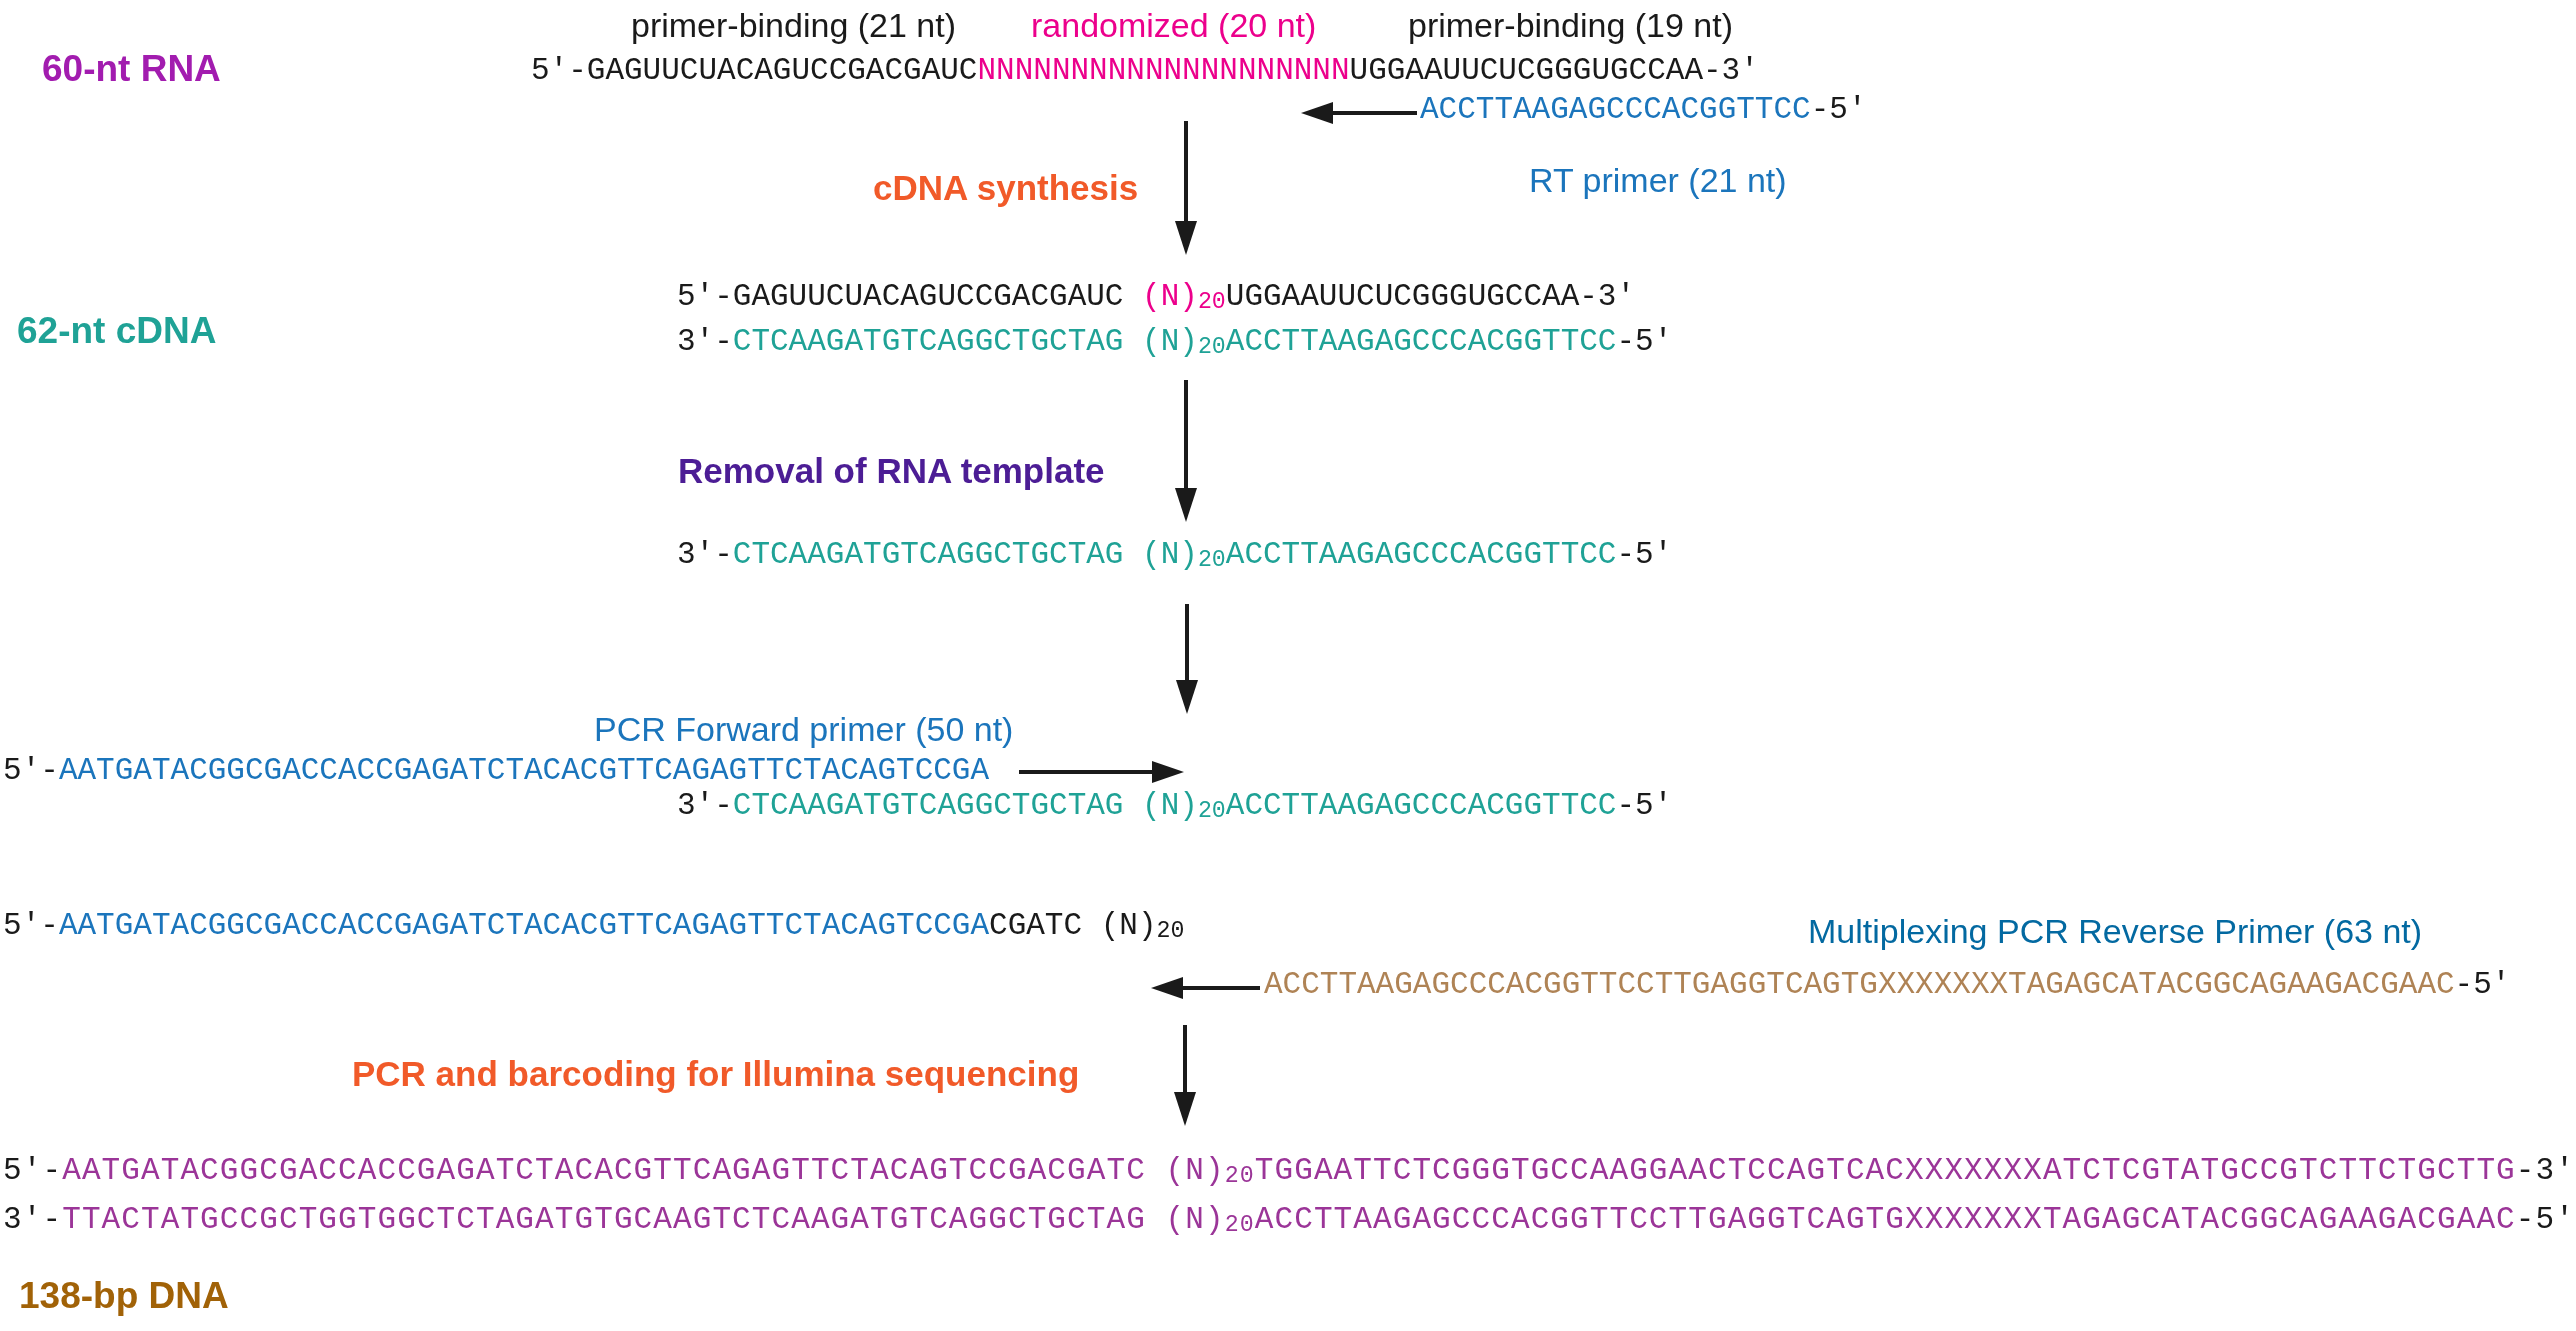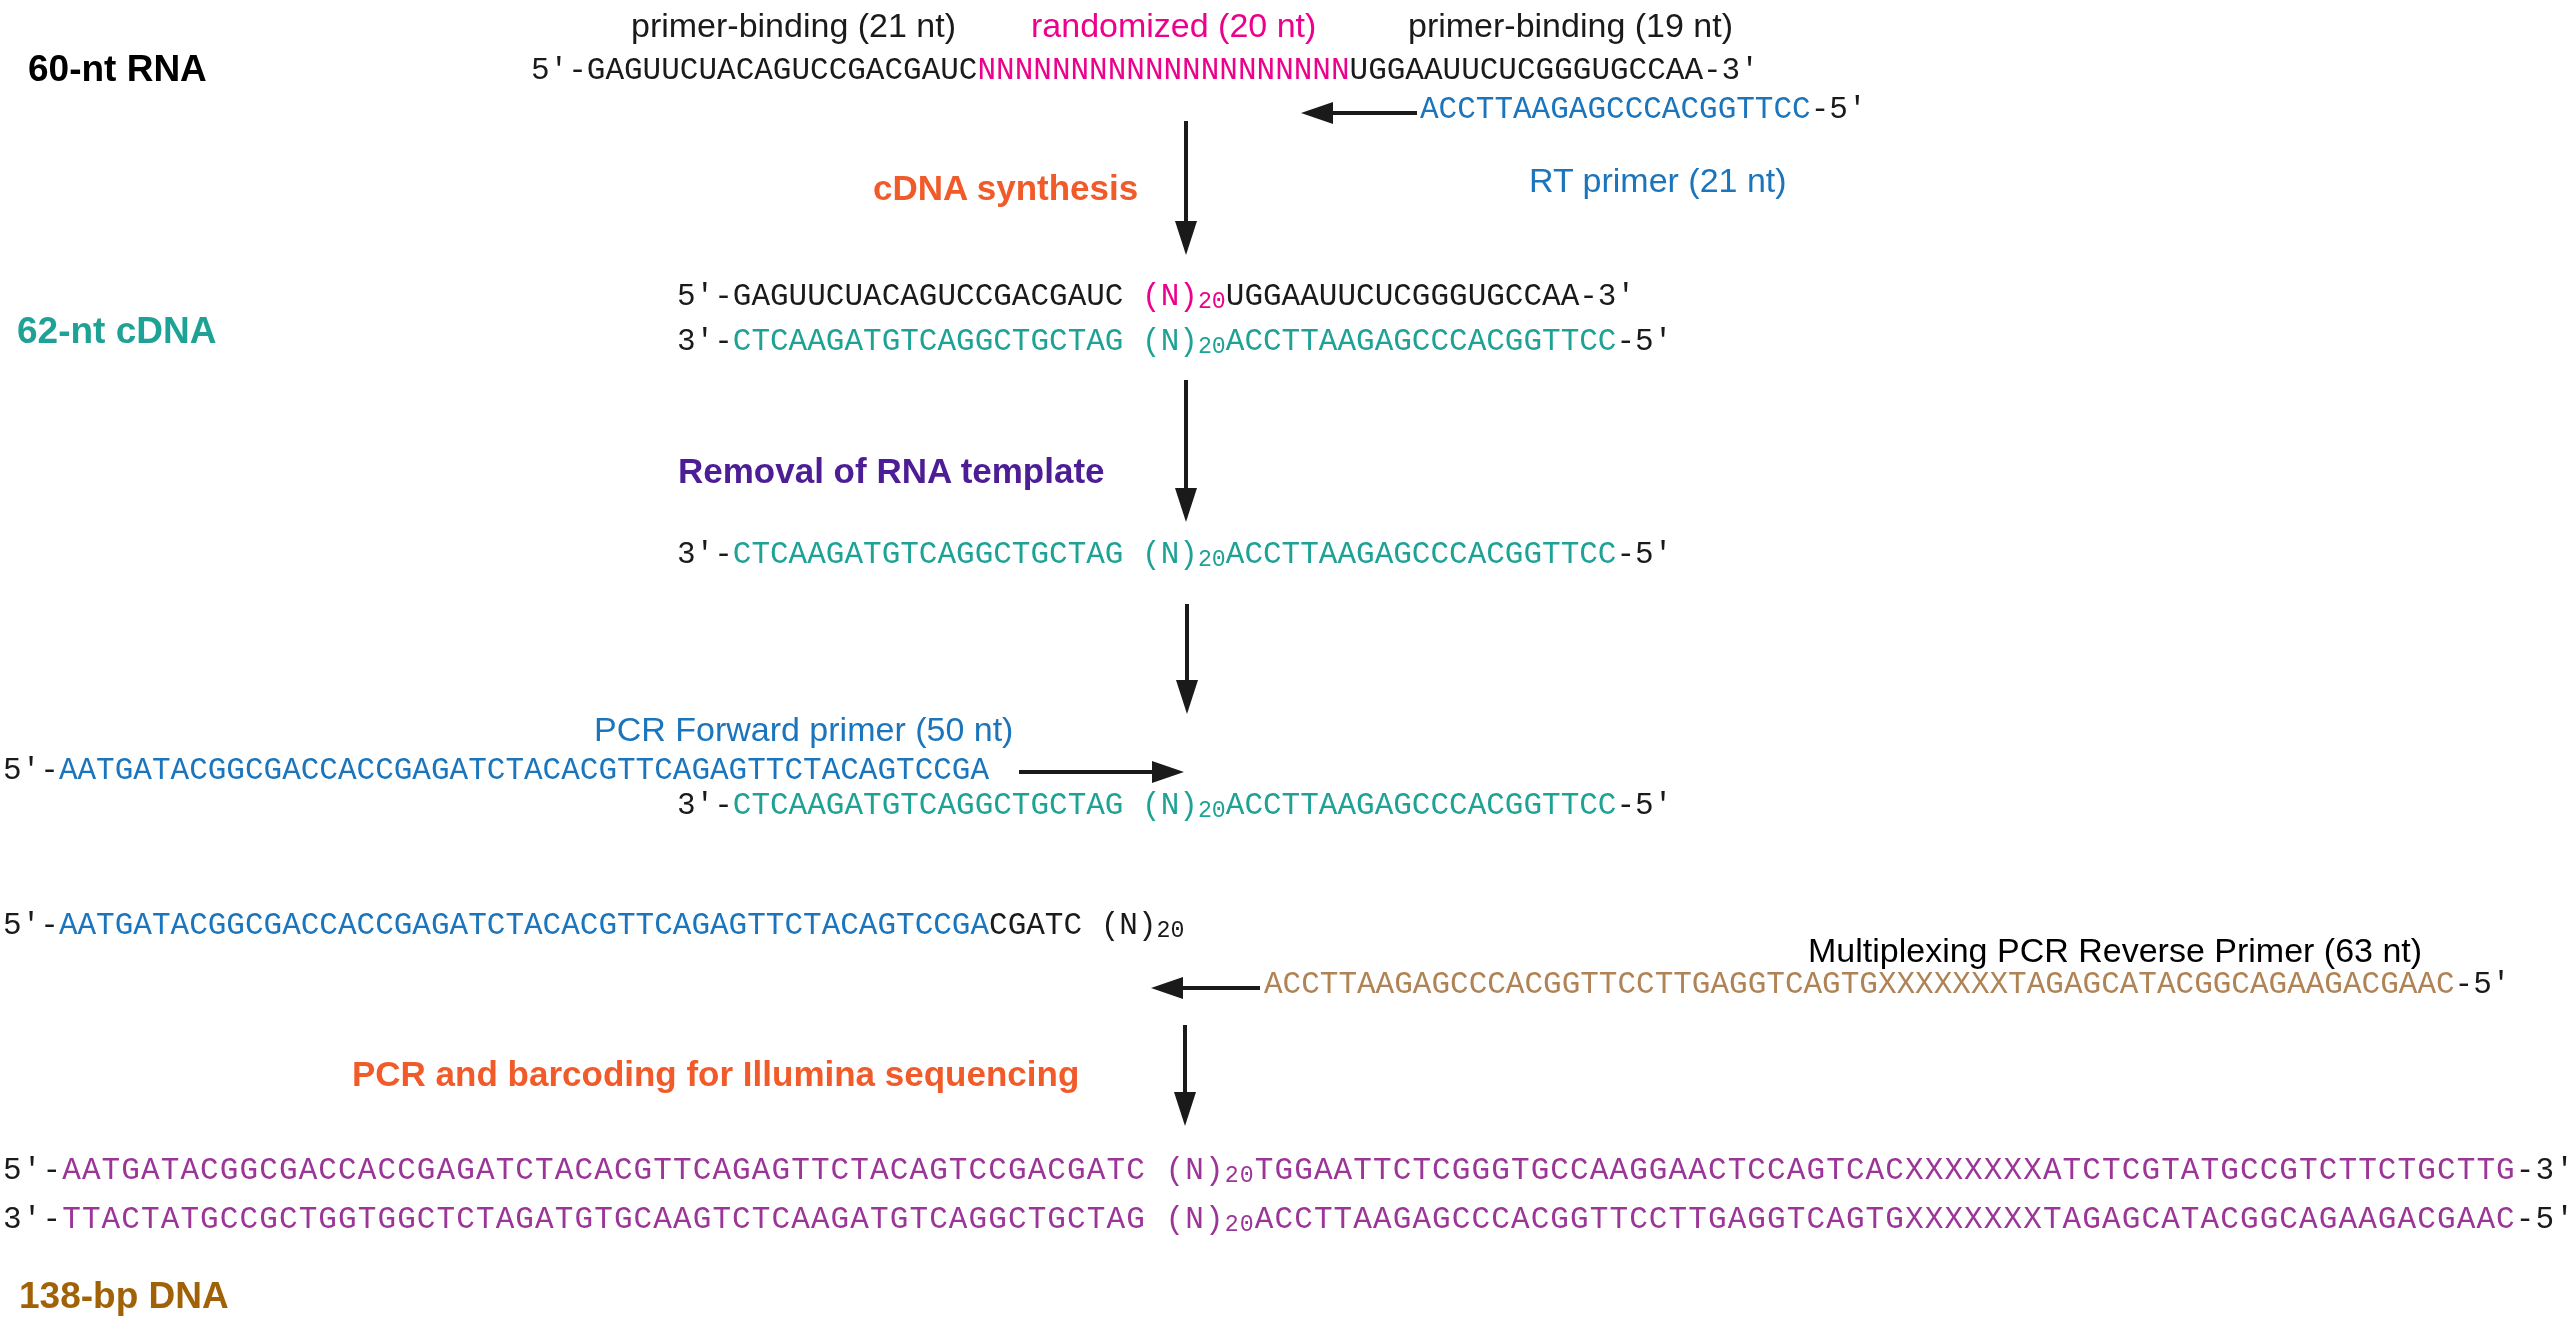--- a/index.html
+++ b/index.html
@@ -68,21 +68,21 @@
 </style>
 </head>
 <body>
 
 <div id="figure">
 
   <div class="lbl" style="left: 631px; top: 6.1px; color: rgb(26, 26, 26);">primer-binding (21 nt)</div>
   <div class="lbl" style="left: 1031px; top: 6.1px; color: rgb(236, 0, 140);">randomized (20 nt)</div>
   <div class="lbl" style="left: 1408px; top: 6.1px; color: rgb(26, 26, 26);">primer-binding (19 nt)</div>
 
-  <div class="lbl lbl-big" style="left: 28px; top: 48px; color: #000000;">60-nt RNA</div>
+  <div class="lbl lbl-big" style="left: 42px; top: 48px; color: #a21caf;">60-nt RNA</div>
 
   <div class="seq-row" style="left:531px; top:54px;">
     <span style="color: rgb(26, 26, 26);">5'-GAGUUCUACAGUCCGACGAUC</span>
     <span style="color: rgb(236, 0, 140);">NNNNNNNNNNNNNNNNNNNN</span>
     <span style="color: rgb(26, 26, 26);">UGGAAUUCUCGGGUGCCAA-3'</span>
   </div>
 
   <div class="arrow-left" style="left:1301px; top:100px; width:116px;">
     <div class="head"></div>
     <div class="shaft"></div>
@@ -154,21 +154,21 @@
     <span style="color: rgb(26, 26, 26);">-5'</span>
   </div>
 
   <div class="seq-row" style="left:3.1px; top:909px;">
     <span style="color: rgb(26, 26, 26);">5'-</span>
     <span style="color: rgb(27, 117, 188);">AATGATACGGCGACCACCGAGATCTACACGTTCAGAGTTCTACAGTCCGA</span>
     <span style="color: rgb(26, 26, 26);">CGATC</span>
     <span style="color: rgb(26, 26, 26);"> (N)</span>
     <span class="sub" style="color: rgb(26, 26, 26);">20</span>
   </div>
-  <div class="lbl" style="left: 1808px; top: 931px; color: #000000;">Multiplexing PCR Reverse Primer (63 nt)</div>
+  <div class="lbl" style="left: 1808px; top: 912px; color: #0369a1;">Multiplexing PCR Reverse Primer (63 nt)</div>
   <div class="arrow-left" style="left:1151px; top:975px; width:109px;">
     <div class="head"></div>
     <div class="shaft"></div>
   </div>
   <div class="seq-row" style="left:1264px; top:968px;">
     <span style="color: rgb(175, 131, 85);">ACCTTAAGAGCCCACGGTTCCTTGAGGTCAGTGXXXXXXXTAGAGCATACGGCAGAAGACGAAC</span>
     <span style="color: rgb(26, 26, 26);">-5'</span>
   </div>
 
   <div class="lbl lbl-step" style="left: 352px; top: 1054px; color: rgb(241, 90, 41);">PCR and barcoding for Illumina sequencing</div>

